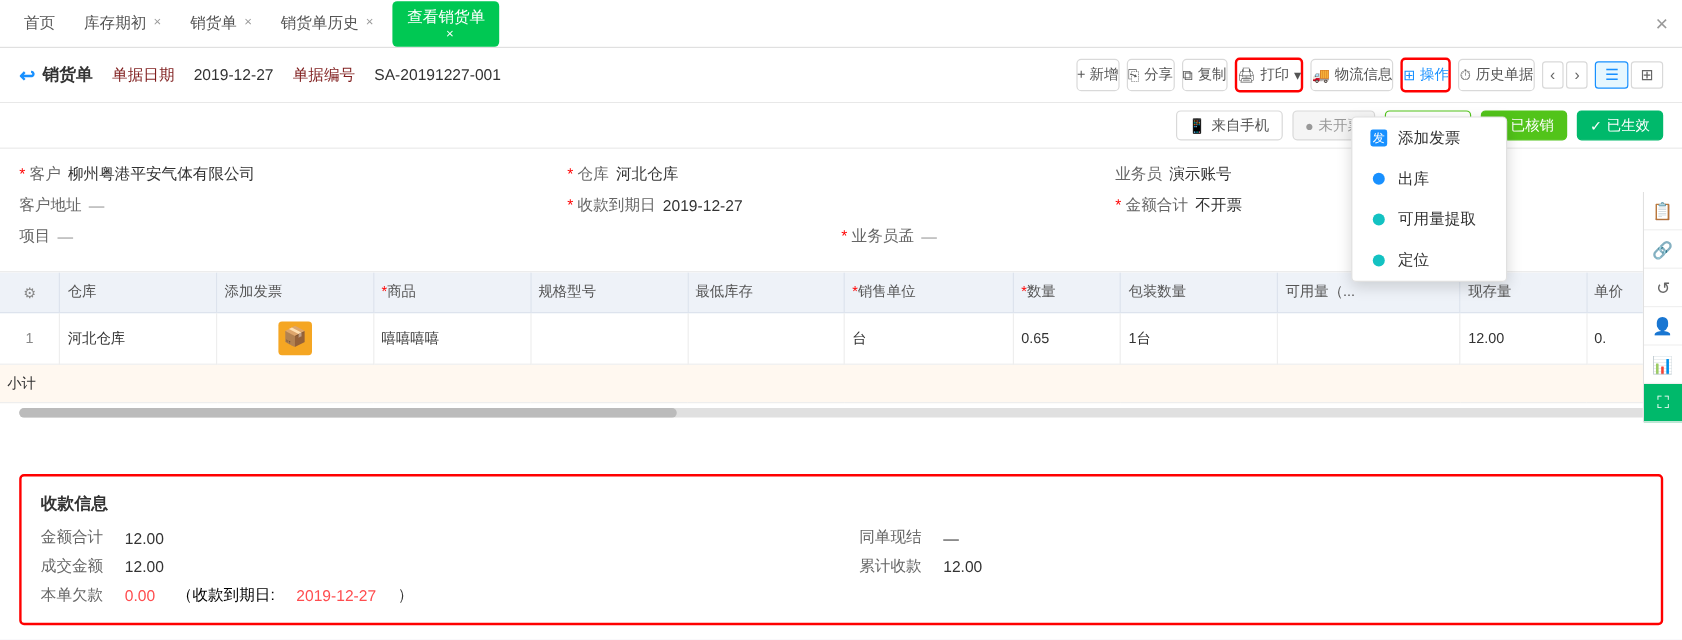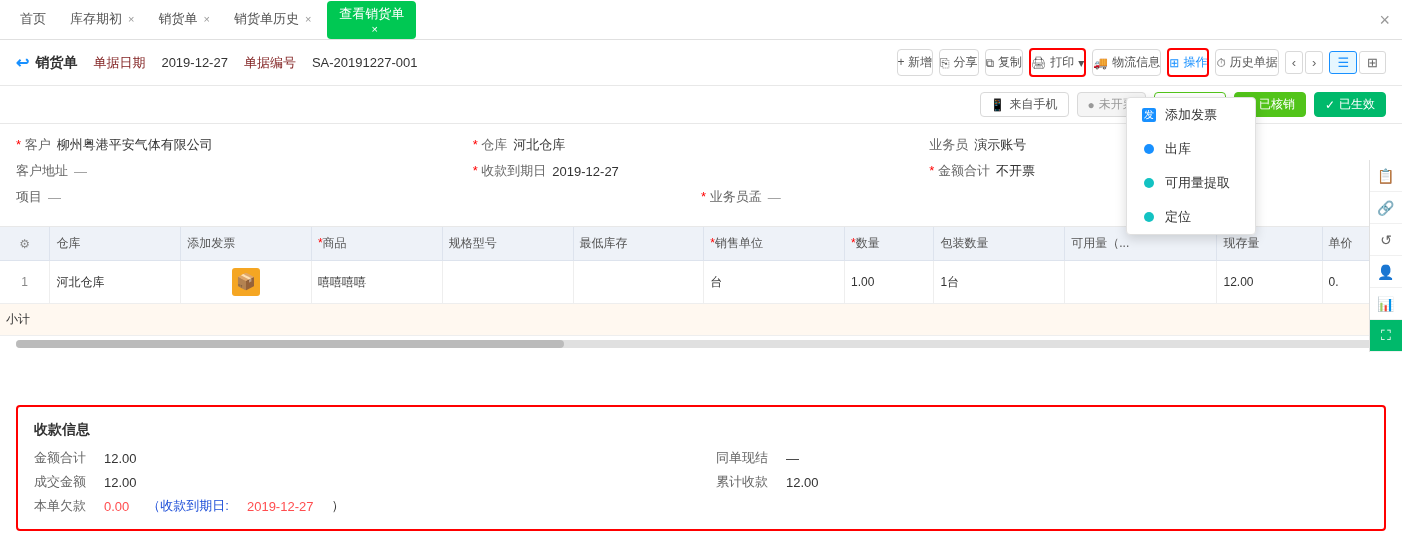--- a/index.html
+++ b/index.html
@@ -100,21 +100,21 @@
     }
     td {
       padding: 7px 6px; border-bottom: 1px solid #eee; border-right: 1px solid #eee;
       color: #333; white-space: nowrap;
     }
     tr.subtotal td { background: #fff8f0; }
     .gear-cell { text-align: center; color: #888; }
 
     
     .payment-section {
-      padding: 14px 16px; border: 2px solid red; margin: 2px 16px;
+      padding: 14px 16px; border: 2px solid red; margin: 12px 16px;
       border-radius: 4px; background: #fff; flex-shrink: 0;
     }
     .payment-title { font-weight: bold; font-size: 14px; margin-bottom: 10px; }
     .payment-grid { display: grid; grid-template-columns: 1fr 1fr; gap: 6px 30px; }
     .payment-row { display: flex; align-items: center; gap: 18px; font-size: 13px; }
     .payment-key { color: #666; white-space: nowrap; }
     .payment-val { color: #333; }
     .payment-val.red { color: #ff4d4f; }
     .payment-val.date-red { color: #ff4d4f; }
 
@@ -320,21 +320,21 @@
         <tr>
           <td class="gear-cell">1</td>
           <td>河北仓库</td>
           <td style="text-align:center;">
             <span style="display:inline-block;width:28px;height:28px;background:#f5a623;border-radius:3px;line-height:28px;text-align:center;font-size:16px;">📦</span>
           </td>
           <td>嘻嘻嘻嘻</td>
           <td></td>
           <td></td>
           <td>台</td>
-          <td>1.00</td>
+          <td>0.65</td>
           <td>1台</td>
           <td></td>
           <td>12.00</td>
           <td>0.</td>
         </tr>
         <tr class="subtotal">
           <td colspan="12">小计</td>
         </tr>
       </tbody>
     </table>
@@ -358,21 +358,21 @@
         <span class="payment-key">成交金额</span>
         <span class="payment-val">12.00</span>
       </div>
       <div class="payment-row">
         <span class="payment-key">累计收款</span>
         <span class="payment-val">12.00</span>
       </div>
       <div class="payment-row" style="grid-column: 1 / -1;">
         <span class="payment-key">本单欠款</span>
         <span class="payment-val red">0.00</span>
-        <span class="payment-val" style="color:#1d4ed8;">（收款到期日: </span>
+        <span class="payment-val" style="color:#000000;">（收款到期日: </span>
           <span class="payment-val date-red">2019-12-27</span>
           <span class="payment-val">）</span>
       </div>
     </div>
   </div>
 
 </div>
 
 <div class="dropdown-overlay">
   <div class="dropdown-item">

